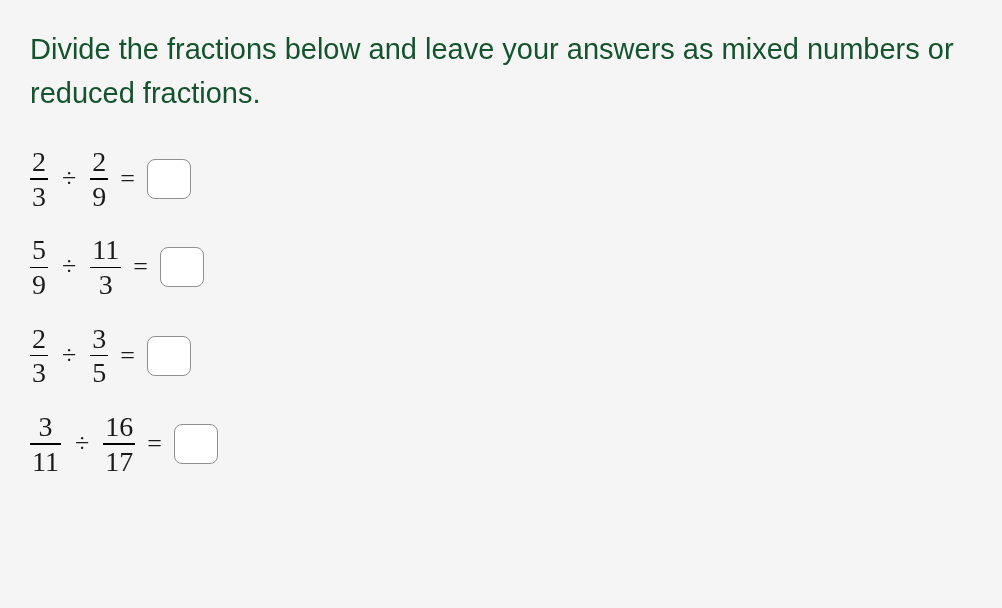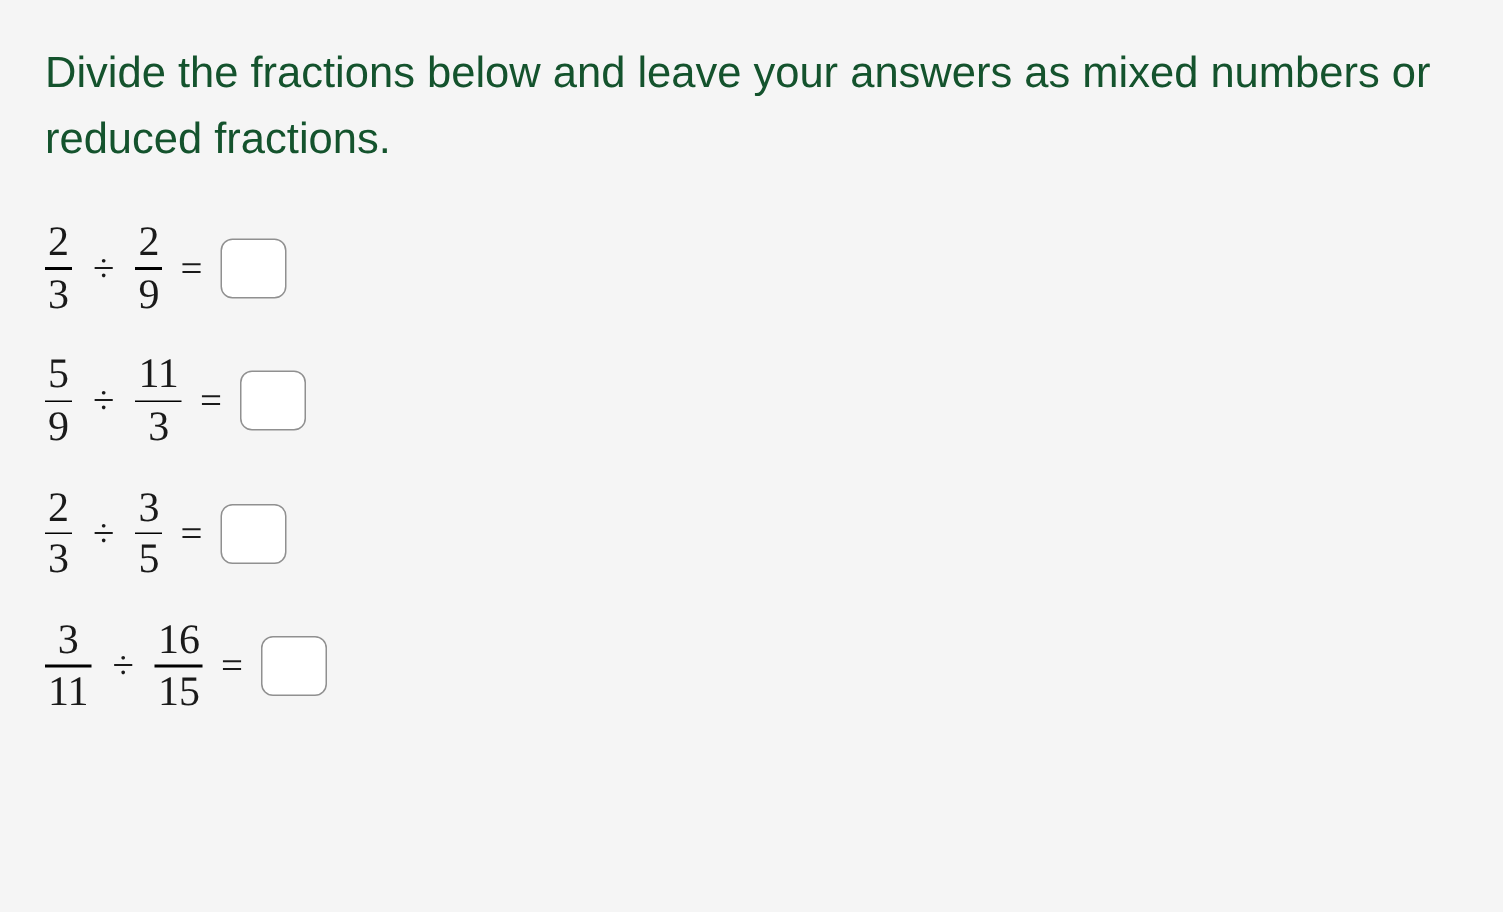--- a/index.html
+++ b/index.html
@@ -131,19 +131,19 @@
   <div class="problem-row">
     <span class="fraction">
       <span class="num">3</span>
       <span class="bar"></span>
       <span class="den">11</span>
     </span>
     <span class="operator">÷</span>
     <span class="fraction">
       <span class="num">16</span>
       <span class="bar"></span>
-      <span class="den">15</span>
+      <span class="den">17</span>
     </span>
     <span class="equals">=</span>
     <input type="text" class="answer-box" value="" style="">
   </div>
 
 </div>
 
 </body></html>

